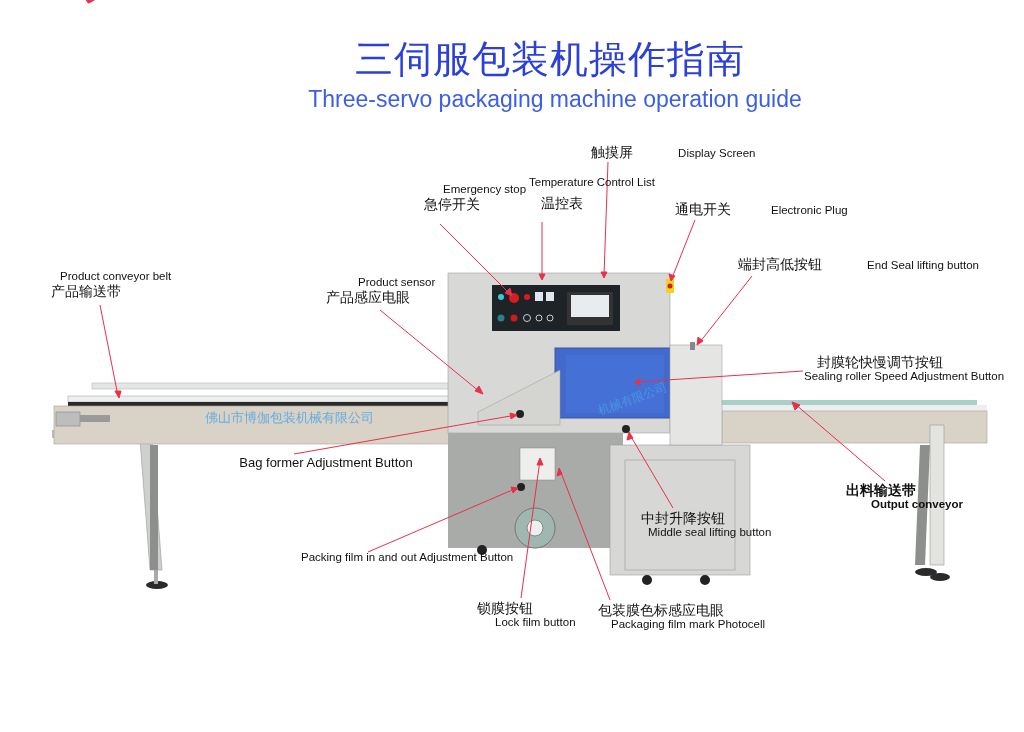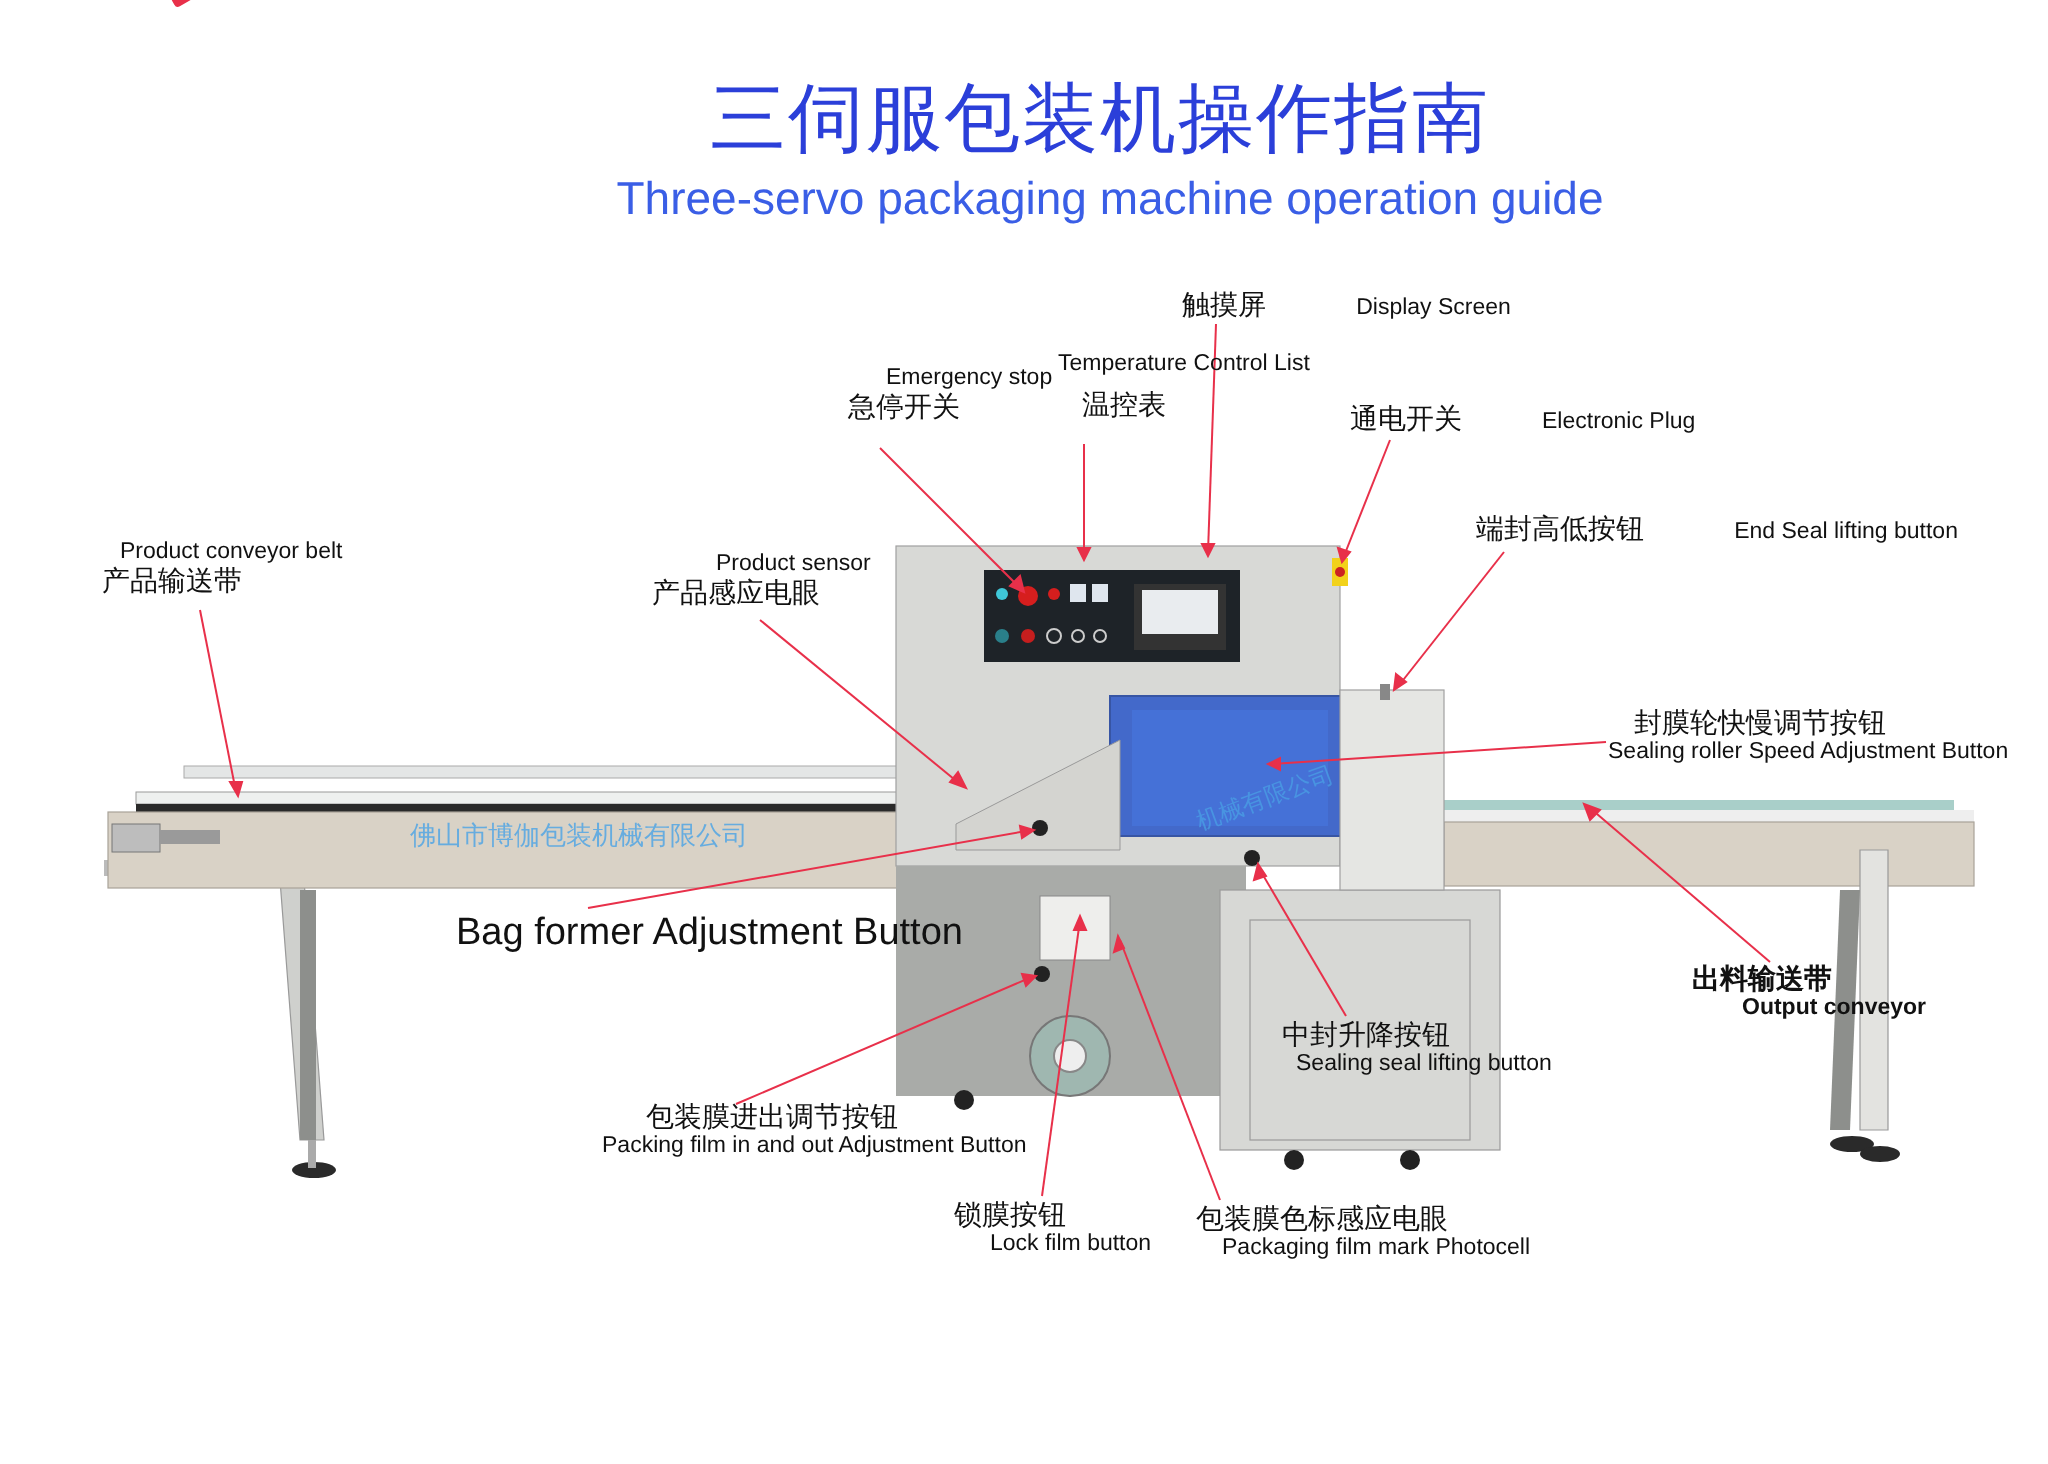--- a/index.html
+++ b/index.html
@@ -162,35 +162,34 @@
   <div class="en">Product sensor</div>
   <div class="cn">产品感应电眼</div>
 </div>
 
 <div class="lbl c" style="left:764px;top:354px;width:232px;">
   <div class="cn">封膜轮快慢调节按钮</div>
   <div class="en">Sealing roller Speed Adjustment Button</div>
 </div>
 
 <div class="lbl c" style="left:188px;top:456px;width:236px;">
-  <div class="en" style="font-size:19px;">Bag former Adjustment Button</div>
+  <div class="en" style="font-size:13px;">Bag former Adjustment Button</div>
 </div>
 
 <div class="lbl c" style="left:831px;top:482px;width:100px;font-weight:bold;">
   <div class="cn">出料输送带</div>
   <div class="en">Output conveyor</div>
 </div>
 
 <div class="lbl c" style="left:608px;top:510px;width:150px;">
   <div class="cn">中封升降按钮</div>
-  <div class="en">Sealing seal lifting button</div>
+  <div class="en">Middle seal lifting button</div>
 </div>
 
 <div class="lbl c" style="left:261px;top:551px;width:250px;">
-  <div class="cn">包装膜进出调节按钮</div>
   <div class="en">Packing film in and out Adjustment Button</div>
 </div>
 
 <div class="lbl c" style="left:455px;top:600px;width:100px;">
   <div class="cn">锁膜按钮</div>
   <div class="en">Lock film button</div>
 </div>
 
 <div class="lbl c" style="left:571px;top:602px;width:180px;">
   <div class="cn">包装膜色标感应电眼</div>

